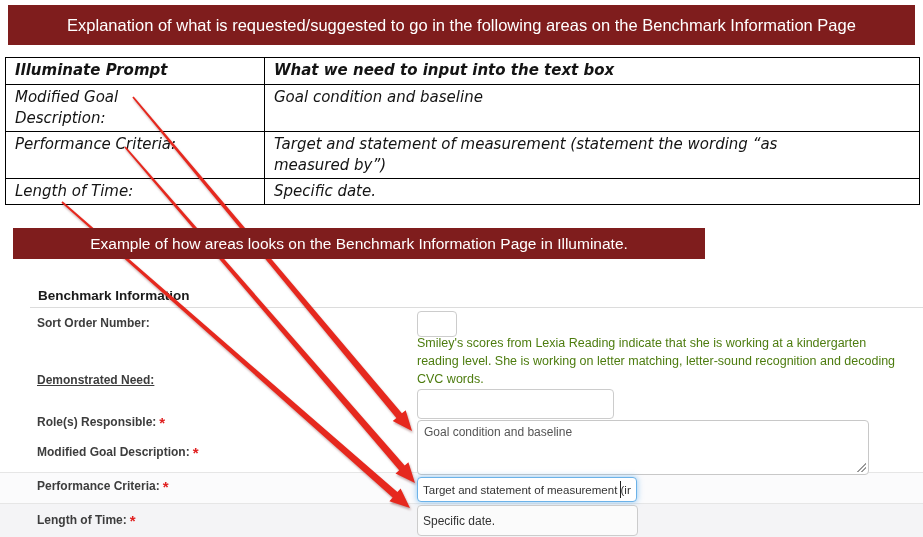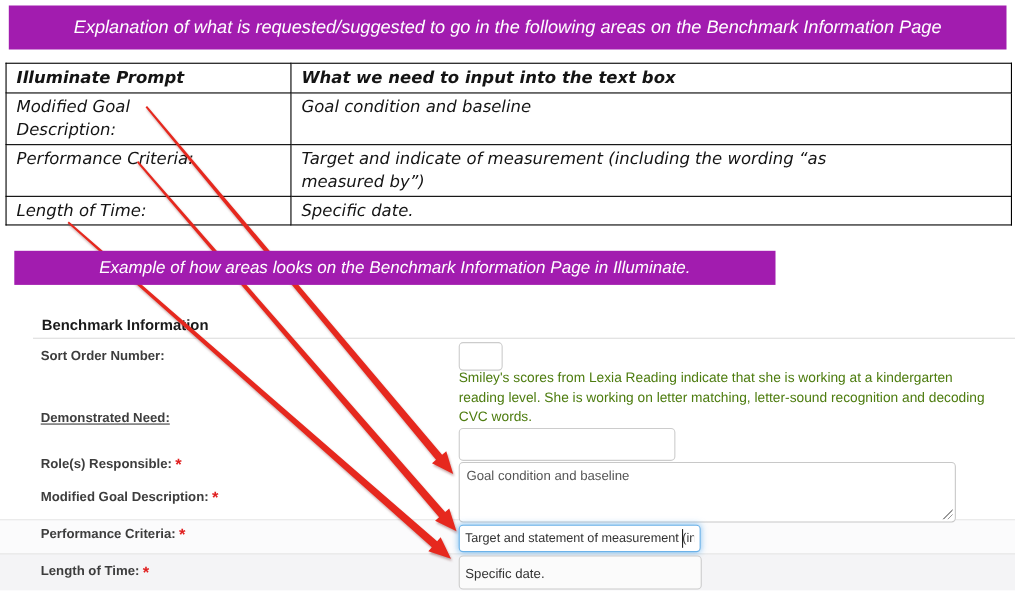--- a/index.html
+++ b/index.html
@@ -2,23 +2,22 @@
 <html><head>
 <meta charset="utf-8">
 <style>
   html,body{margin:0;padding:0;background:#fff;}
   .page{
     position:relative;width:923px;height:537px;overflow:hidden;
     background:#fff;font-family:"Liberation Sans",sans-serif;
   }
   
   .banner{
-    position:absolute;background:#a21caf;color:#fff;text-align:center;
+    position:absolute;background:#7f1d1d;color:#fff;text-align:center;
     font-family:"Liberation Sans",sans-serif;
-    font-style:italic;
   }
   .banner-top{left:8px;top:5px;width:907px;height:40px;line-height:40px;font-size:16.5px;z-index:10;}
   .banner-example{left:13px;top:228px;width:692px;height:31px;line-height:31px;font-size:15.5px;z-index:10;}
   
   .exp-table{
     position:absolute;left:5px;top:57px;width:915px;z-index:2;
     border-collapse:collapse;font-family:"DejaVu Sans",sans-serif;
     font-size:15px;color:#141414;line-height:21px;font-style:italic;
   }
   .exp-table td{border:1.8px solid #000;vertical-align:top;padding:2px 9px;}
@@ -99,21 +98,21 @@
       </td>
       <td>
         <span class="cell-wide">Goal condition and baseline</span>
       </td>
     </tr>
     <tr class="row-tall">
       <td class="col-prompt">
         <span class="cell-inner">Performance Criteria:</span>
       </td>
       <td>
-        <span class="cell-wide">Target and indicate of measurement (including the wording “as measured by”)</span>
+        <span class="cell-wide">Target and statement of measurement (statement the wording “as measured by”)</span>
       </td>
     </tr>
     <tr>
       <td class="col-prompt">
         <span class="cell-inner">Length of Time:</span>
       </td>
       <td>
         <span class="cell-wide">Specific date.</span>
       </td>
     </tr>

